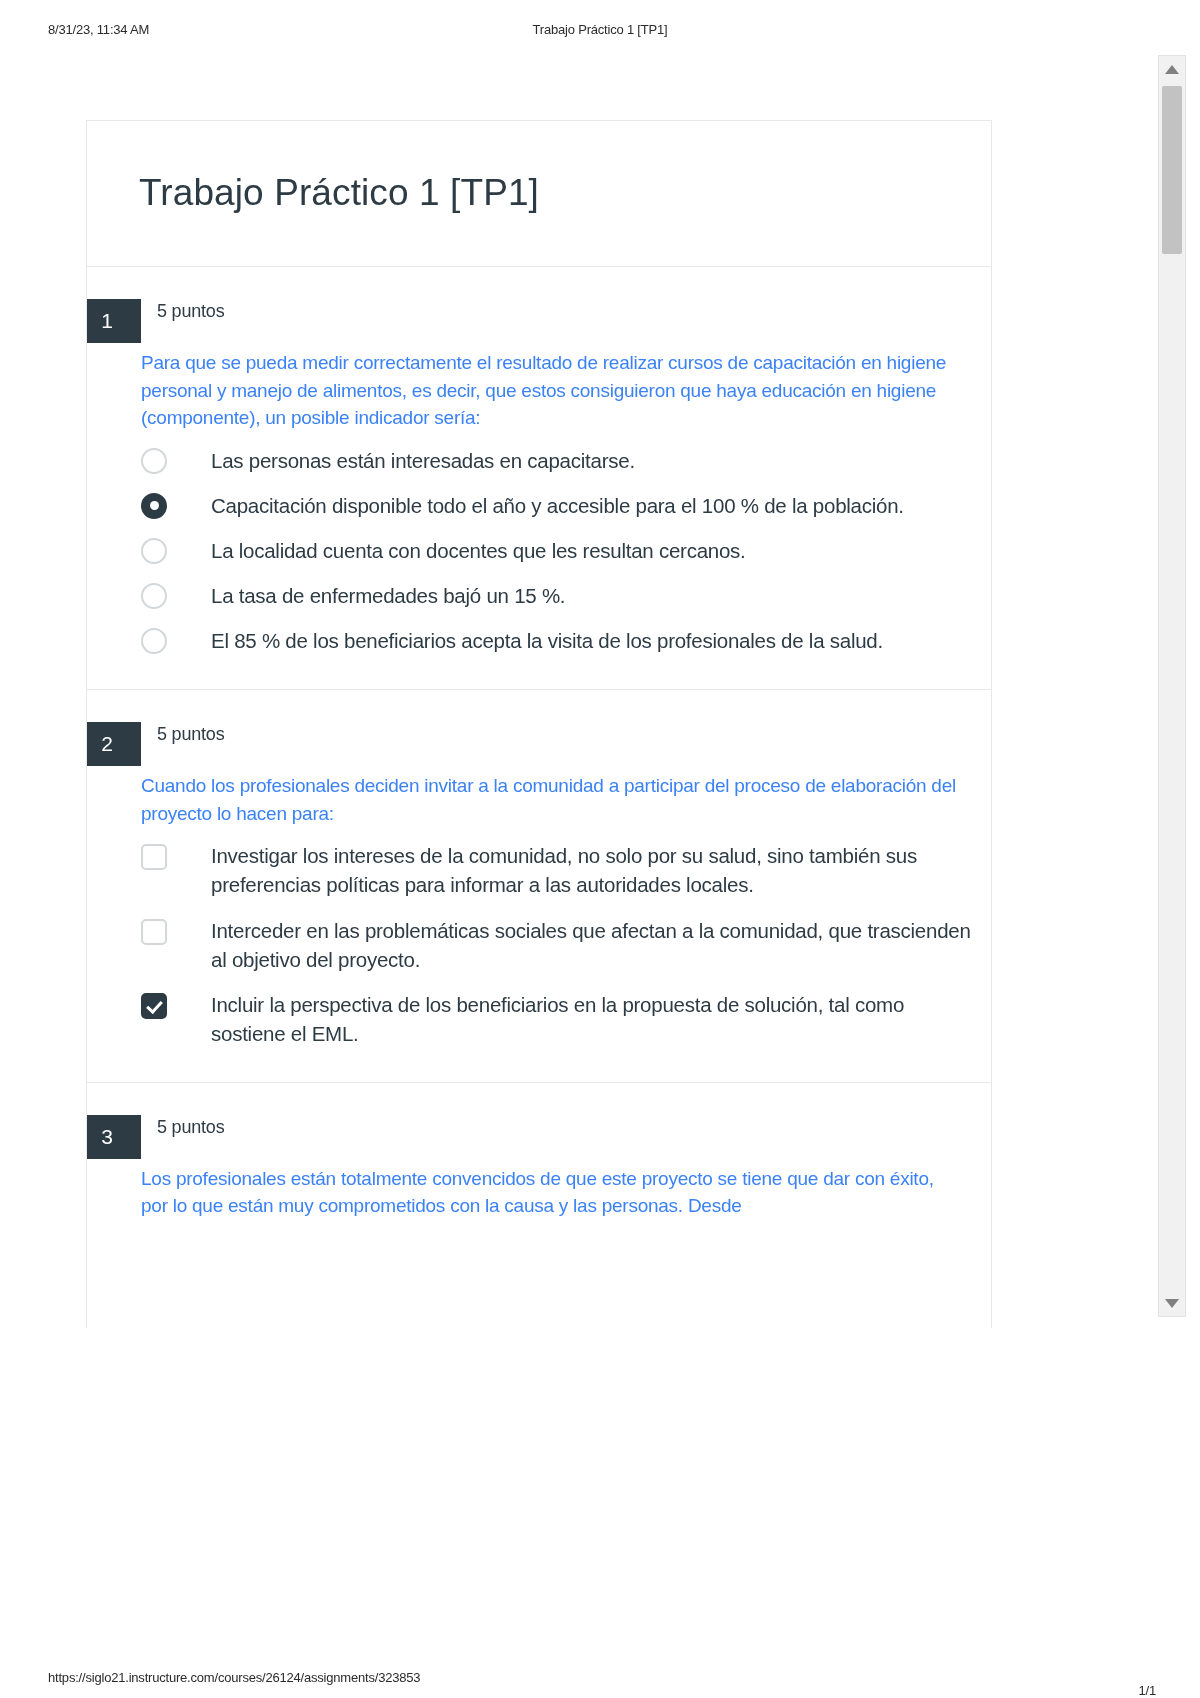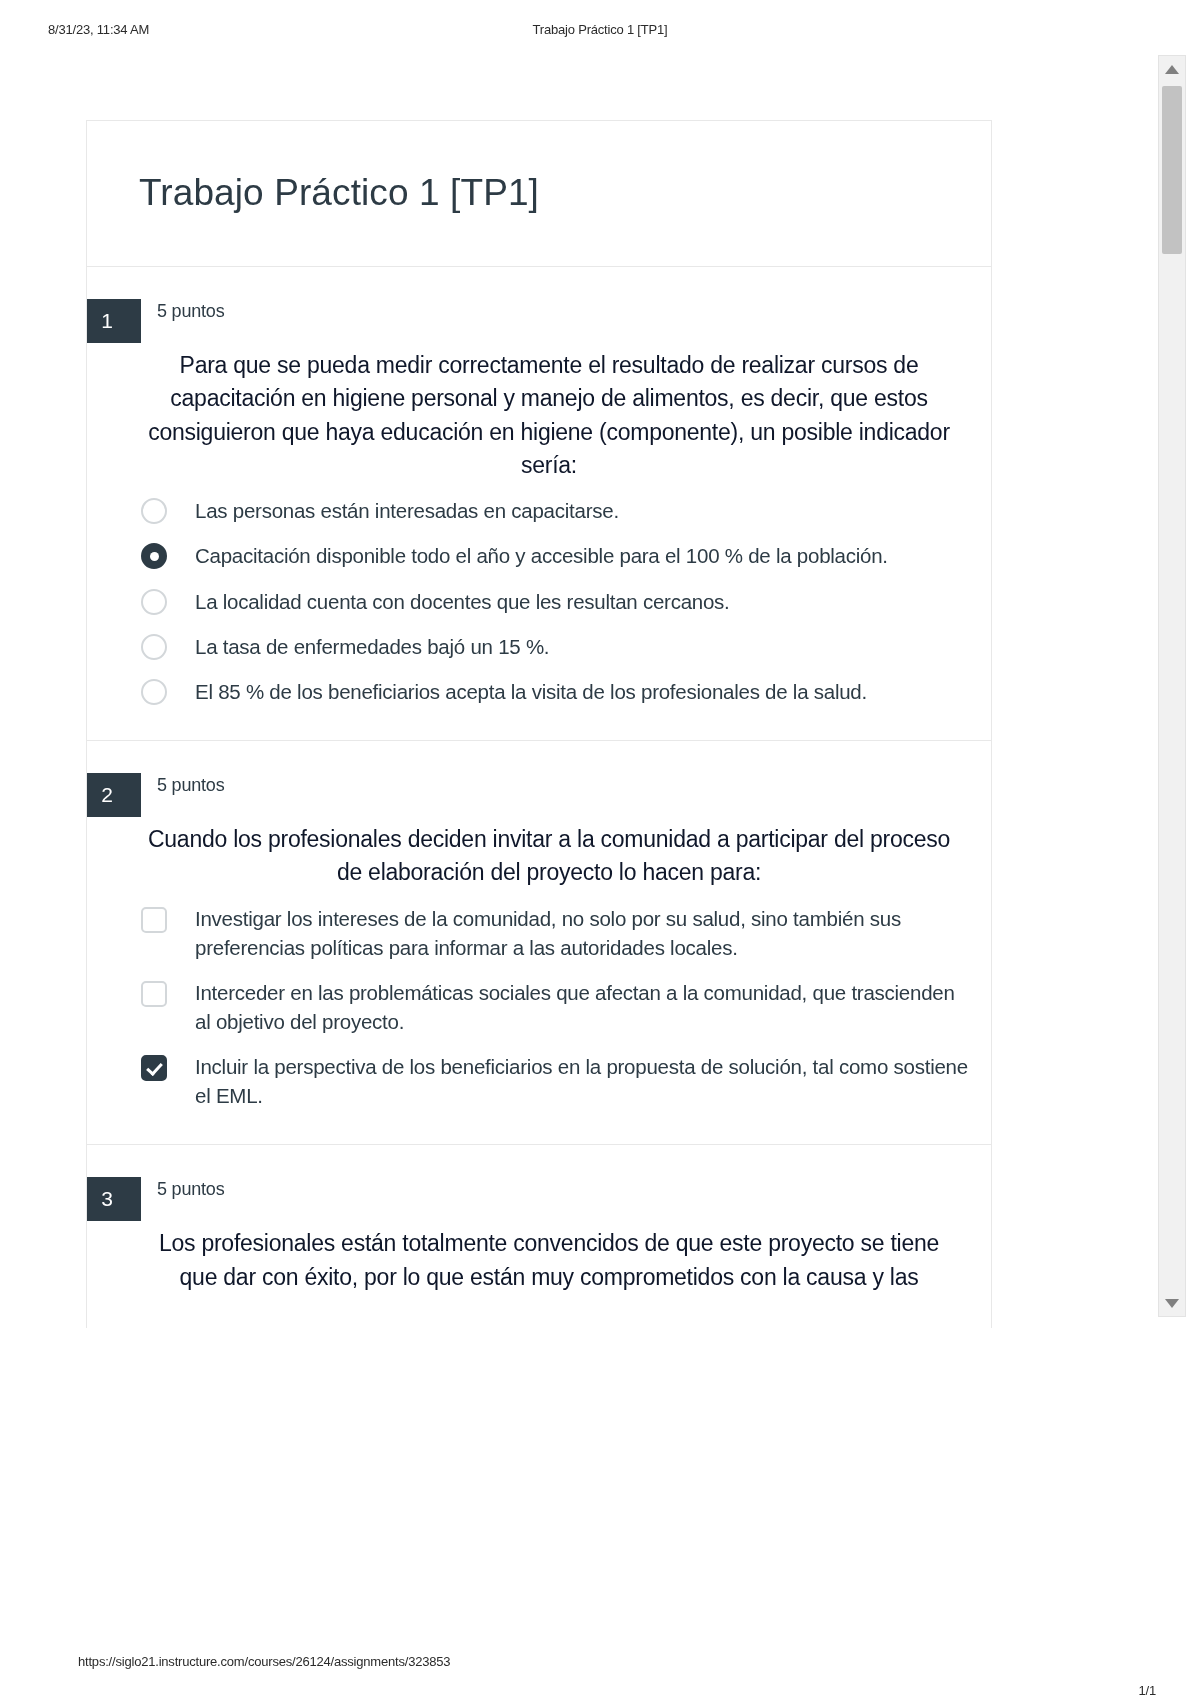--- a/index.html
+++ b/index.html
@@ -49,23 +49,22 @@
     left: 0;
     width: 1200px;
     height: 20px;
     font-size: 13px;
     color: #2b2b2b;
     letter-spacing: -0.2px;
   }
   .print-footer .pf-url {
     position: absolute;
     left: 48px;
-    top: 0;
-    white-space: nowrap;
-    margin-left: 30px;
+    top: 16px;
+    white-space: nowrap;
   }
   .print-footer .pf-page {
     position: absolute;
     right: 44px;
     top: 16px;
     white-space: nowrap;
     margin-top: 13px;
   }
 
   
@@ -175,43 +174,42 @@
     left: 70px;
     top: 2px;
     font-size: 18px;
     color: #2d3b45;
     letter-spacing: -0.2px;
   }
 
   .q-stem {
     margin: 6px 0 0 54px;
     width: 816px;
-    font-size: 23px;
+    font-size: 19px;
     line-height: 1.45;
-    color: #0f172a;
+    color: #3b82f6;
     letter-spacing: -0.25px;
-    text-align: center;
   }
 
   .answers {
     margin: 14px 0 0 54px;
     width: 830px;
   }
   .answer {
     display: flex;
     align-items: flex-start;
     margin-bottom: 16px;
   }
   .answer:last-child { margin-bottom: 0; }
   .answer .a-text {
     font-size: 20.5px;
     line-height: 1.42;
     color: #2d3b45;
     letter-spacing: -0.25px;
-    padding-left: 28px;
+    padding-left: 44px;
     flex: 1;
   }
 
   
   .radio {
     flex: 0 0 auto;
     width: 26px;
     height: 26px;
     border-radius: 50%;
     border: 2px solid #d3d7da;

